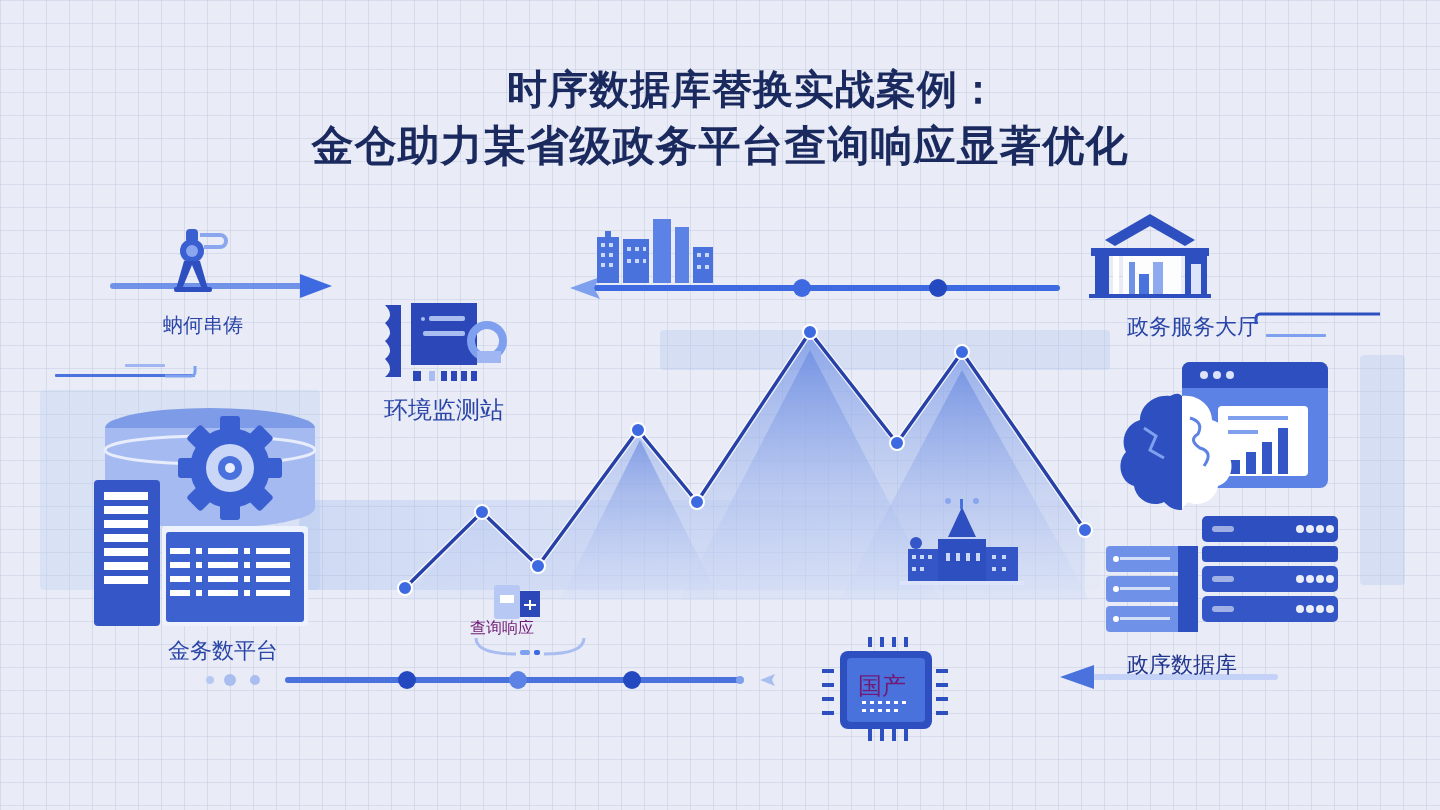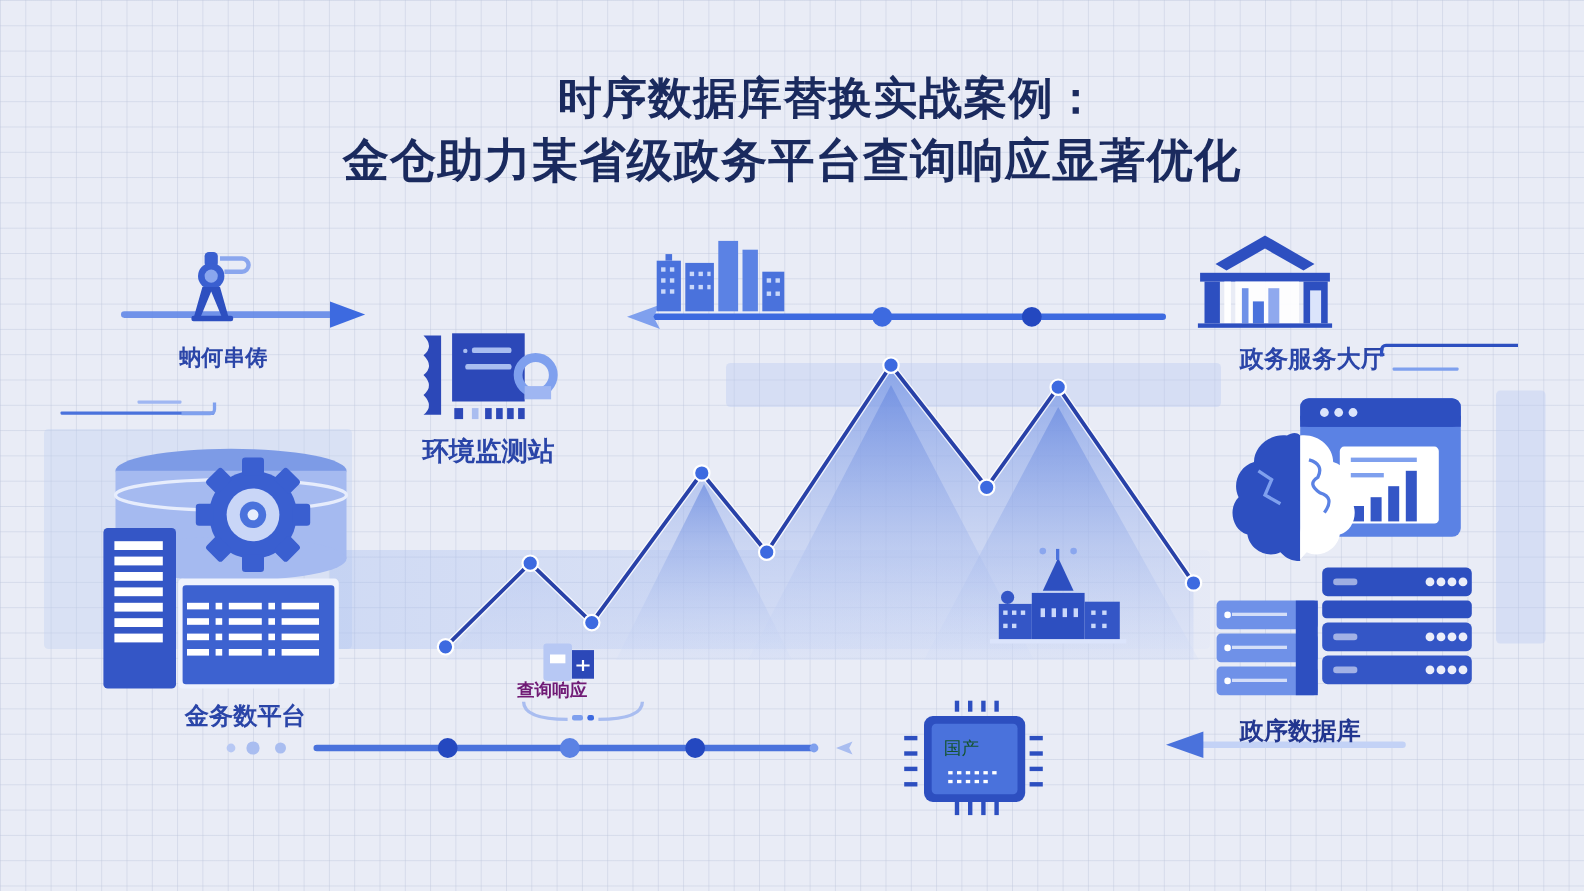--- a/index.html
+++ b/index.html
@@ -14,21 +14,21 @@
     position: relative;
   }
   .abs { position: absolute; }
   .title {
     position: absolute; left: 0; width: 1440px; text-align: center;
     color: #1a2a5e; font-weight: bold; letter-spacing: 1px;
   }
   .title.l1 { top: 62px; font-size: 40px; margin-left: 33px; }
   .title.l2 { top: 118px; font-size: 42px; }
   .label {
-    position: absolute; color: #2a45a8; font-size: 21px; font-weight: bold;
+    position: absolute; color: #2a45a8; font-size: 21px; font-weight: normal;
     white-space: nowrap;
   }
   .soft { position: absolute; border-radius: 4px; }
   svg { overflow: visible; }
 </style>
 </head>
 <body>
 
 <div class="title l1">时序数据库替换实战案例：</div>
 <div class="title l2">金仓助力某省级政务平台查询响应显著优化</div>
@@ -297,21 +297,21 @@
       <rect x="66" y="66" width="4" height="3"></rect>
       <rect x="74" y="66" width="4" height="3"></rect>
       <rect x="82" y="66" width="4" height="3"></rect>
     <rect x="42" y="74" width="4" height="3"></rect>
       <rect x="50" y="74" width="4" height="3"></rect>
       <rect x="58" y="74" width="4" height="3"></rect>
       <rect x="66" y="74" width="4" height="3"></rect>
       <rect x="74" y="74" width="4" height="3"></rect>
   </g>
 </svg>
-<div class="label" style="left:858px;top:670px;font-size:16px;color:#14532d;font-weight:normal;">国产</div>
+<div class="label" style="left:858px;top:670px;font-size:24px;color:#701a75;font-weight:normal;">国产</div>
 
 <svg class="abs" width="250" height="280" style="left:1100px;top:358px;">
 
   <rect x="82" y="4" width="146" height="126" rx="8" fill="#5b82e4"></rect>
   <rect x="82" y="4" width="146" height="26" rx="8" fill="#2d4fc0"></rect>
   <rect x="82" y="20" width="146" height="10" fill="#2d4fc0"></rect>
   <circle cx="104" cy="17" r="4" fill="#dbe4fb"></circle>
     <circle cx="117" cy="17" r="4" fill="#dbe4fb"></circle>
     <circle cx="130" cy="17" r="4" fill="#dbe4fb"></circle>
   <rect x="118" y="48" width="90" height="70" rx="4" fill="#ffffff"></rect>

